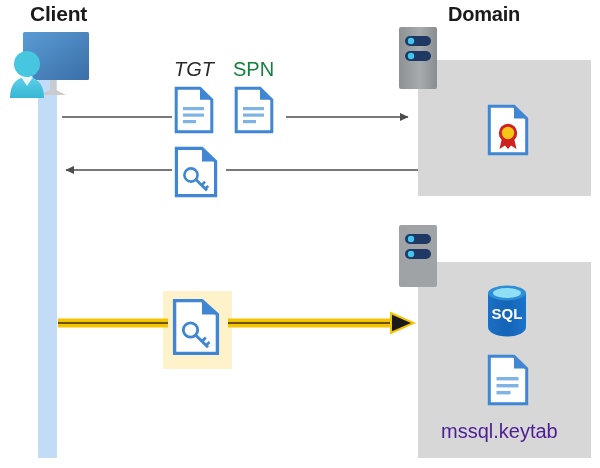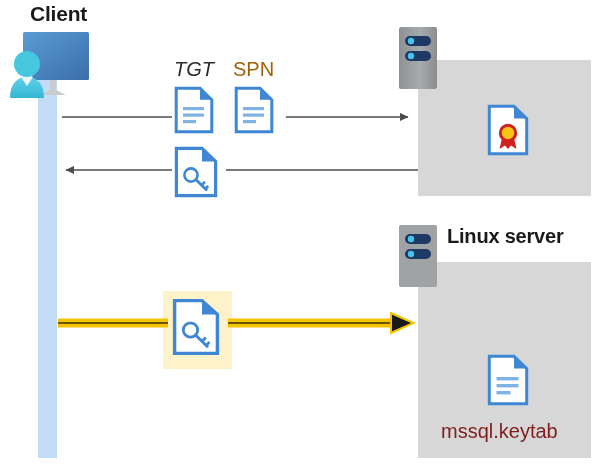--- a/index.html
+++ b/index.html
@@ -48,26 +48,26 @@
   }
   .lbl-tgt {
     left: 174px; top: 58px;
     font-size: 20px;
     color: #2b2b2b;
     font-style: italic;
   }
   .lbl-spn {
     left: 233px; top: 58px;
     font-size: 20px;
-    color: #a16207;
+    color: #15803d;
   }
   .lbl-keytab {
     left: 441px; top: 420px;
     font-size: 20px;
-    color: #7f1d1d;
+    color: #4c1d95;
   }
 
   
   .panel {
     position: absolute;
     background: #d7d7d7;
   }
   .panel-dc    { left: 418px; top: 60px;  width: 173px; height: 136px; }
   .panel-linux { left: 418px; top: 262px; width: 173px; height: 196px; }
 
@@ -208,21 +208,21 @@
     <svg width="48" height="58" viewBox="0 0 48 58">
       <path d="M2.6,2.6 H30 L45.4,16.6 V55.4 H2.6 Z" fill="#ffffff" stroke="#3f87d4" stroke-width="3.4"></path>
       <path d="M30,2.6 L45.4,16.6 H30 Z" fill="#3f87d4"></path>
       <circle cx="18.5" cy="32" r="7.2" fill="none" stroke="#3f87d4" stroke-width="2.8"></circle>
       <path d="M23.8,37.2 L36,49.2" stroke="#3f87d4" stroke-width="3"></path>
       <path d="M30,43.4 L33.8,39.6" stroke="#3f87d4" stroke-width="2.8"></path>
       <path d="M34,47.6 L37.4,44" stroke="#3f87d4" stroke-width="2.8"></path>
     </svg>
   </div>
 
-  <div class="lbl lbl-dc"><br></div>
+  <div class="lbl lbl-dc"><span>Domain</span><br></div>
 
   <div class="icon" style="left:399px; top:27px; width:38px; height:62px;">
     <svg width="38" height="62" viewBox="0 0 38 62">
       <defs>
         <linearGradient id="rackGradA" x1="0" y1="0" x2="1" y2="0">
           <stop offset="0%" stop-color="#8e9194"></stop>
           <stop offset="55%" stop-color="#a8abae"></stop>
           <stop offset="100%" stop-color="#8a8d90"></stop>
         </linearGradient>
       </defs>
@@ -240,33 +240,47 @@
       <path d="M27,2.3 L39.7,14.6 H27 Z" fill="#3f87d4"></path>
 
       <path d="M15.5,32 L12.5,45 L18,41.5 L21,45 L21,32 Z" fill="#d02020"></path>
       <path d="M21,32 L21,45 L24,41.5 L29.5,45 L26.5,32 Z" fill="#d02020"></path>
 
       <circle cx="21" cy="29" r="9.2" fill="#d02020"></circle>
       <circle cx="21" cy="29" r="6.2" fill="#f5c518"></circle>
     </svg>
   </div>
 
-  <div class="lbl lbl-linux">Linux server</div>
 
   <div class="icon" style="left:399px; top:225px; width:38px; height:62px;">
     <svg width="38" height="62" viewBox="0 0 38 62">
       <rect x="0" y="0" width="38" height="62" rx="2" fill="url(#rackGradA)" style="fill:#a0a3a6"></rect>
       <rect x="0" y="0" width="38" height="62" rx="2" fill="none"></rect>
       <rect x="6" y="9" width="26" height="10" rx="5" fill="#1f3864"></rect>
       <circle cx="12" cy="14" r="3.2" fill="#42c6ef"></circle>
       <rect x="6" y="24" width="26" height="10" rx="5" fill="#1f3864"></rect>
       <circle cx="12" cy="29" r="3.2" fill="#42c6ef"></circle>
     </svg>
   </div>
 
+  <div class="icon" style="left:484px; top:283px; width:46px; height:56px;">
+    <svg width="46" height="56" viewBox="0 0 46 56">
+      <defs>
+        <linearGradient id="sqlBody" x1="0" y1="0" x2="1" y2="0">
+          <stop offset="0%" stop-color="#1d6fc4"></stop>
+          <stop offset="50%" stop-color="#1464b8"></stop>
+          <stop offset="100%" stop-color="#1a74cc"></stop>
+        </linearGradient>
+      </defs>
+      <path d="M4,10 H42 V44 C42,49.5 33.5,53.5 23,53.5 C12.5,53.5 4,49.5 4,44 Z" fill="url(#sqlBody)"></path>
+      <ellipse cx="23" cy="10" rx="19" ry="7.4" fill="#2f8fd6"></ellipse>
+      <ellipse cx="23" cy="10" rx="14" ry="5" fill="#8fe0f5"></ellipse>
+      <text x="23" y="36" font-family="'Liberation Sans', sans-serif" font-size="15" font-weight="bold" fill="#ffffff" text-anchor="middle">SQL</text>
+    </svg>
+  </div>
 
   <div class="icon" style="left:487px; top:354px; width:42px; height:52px;">
     <svg width="42" height="52" viewBox="0 0 42 52">
       <path d="M2.3,2.3 H27 L39.7,14.6 V49.7 H2.3 Z" fill="#ffffff" stroke="#3f87d4" stroke-width="3"></path>
       <path d="M27,2.3 L39.7,14.6 H27 Z" fill="#3f87d4"></path>
       <rect x="9.5" y="23" width="22" height="3.4" fill="#7fb3e3"></rect>
       <rect x="9.5" y="30" width="22" height="3.4" fill="#7fb3e3"></rect>
       <rect x="9.5" y="37" width="14" height="3.4" fill="#7fb3e3"></rect>
     </svg>
   </div>

